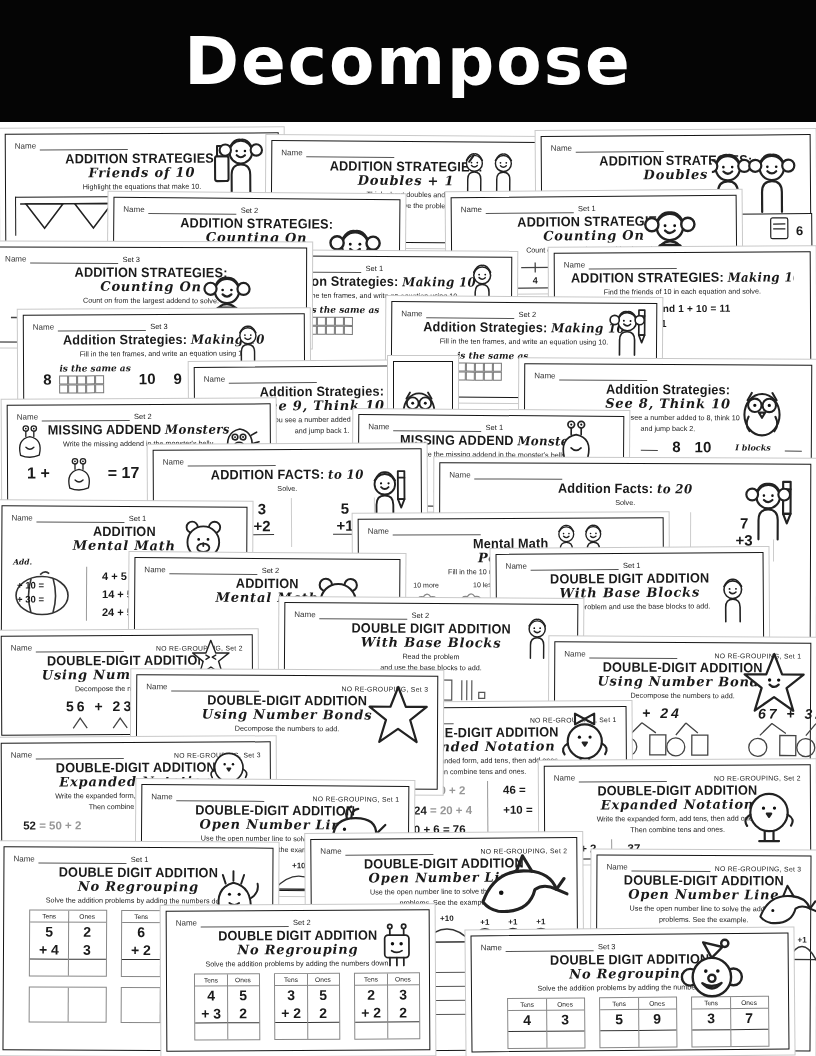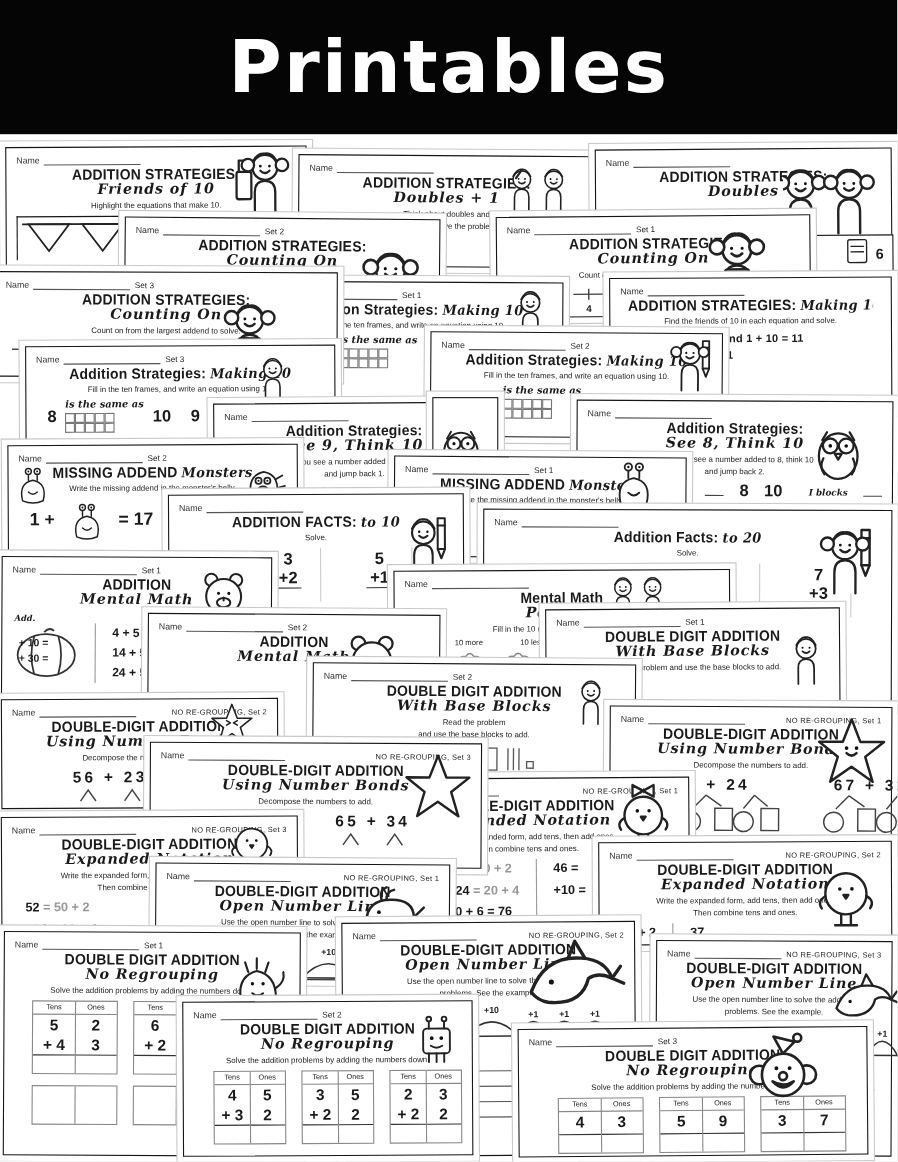--- a/index.html
+++ b/index.html
@@ -59,21 +59,21 @@
   .shelf .bignum{font-size:13px;}
   .example div{font-weight:700;font-size:10px;letter-spacing:.2px;line-height:1.5;white-space:nowrap;}
   .st-small{font:italic 600 8px "DejaVu Serif",serif;white-space:nowrap;}
   .uline{display:inline-block;width:18px;border-bottom:1px solid #444;height:8px;}
 </style>
 </head>
 <body>
 
 <div class="stage">
   <div class="banner" style="background: rgb(5, 5, 5); color: rgb(255, 255, 255);">
-    <span>Printables</span>
+    <span>Decompose</span>
   </div>
   <div id="collage">
       <div class="card" style="left: 0px; top: 128px; width: 284px; height: 120px; transform: rotate(-0.3deg); z-index: 1;">
         <div class="inner">
           <div class="name-row">
             <div style="display: inline;">Name</div>
             <span class="name-line"></span>
           </div>
           <div class="title"><span>ADDITION STRATEGIES:</span></div>
           <div class="subtitle">Friends of 10</div>
@@ -805,21 +805,21 @@
         <div class="inner">
           <div class="name-row">
             <div style="display: inline;">Name</div>
             <span class="name-line"></span>
             <span class="set-label far">NO RE-GROUPING, Set 1</span>
           </div>
           <div class="title"><span>DOUBLE-DIGIT ADDITION</span></div>
           <div class="subtitle">Using Number Bonds</div>
           <div class="instr">Decompose the numbers to add.</div>
           <div class="content" style="margin-left: 50px;">
-            <div class="row" style="gap: 34px; align-items: flex-end;">
+            <div class="row" style="gap: 34px; align-items: flex-end; font-style: italic;">
               <div>
                 <div class="bexpr">+ 24</div>
                 <div><svg width="96" height="44" viewBox="0 0 96 44" fill="none" stroke="#444" stroke-width="1.3">
                     <path d="M28 2 L16 14 M28 2 L42 12"></path>
                     <circle cx="14" cy="26" r="9"></circle>
                     <rect x="36" y="14" width="16" height="20"></rect>
                     <path d="M72 2 L62 14 M72 2 L84 12"></path>
                     <circle cx="62" cy="26" r="9"></circle>
                     <rect x="78" y="14" width="16" height="20"></rect>
                   </svg></div>
@@ -884,30 +884,20 @@
       <div class="card" style="left: 131px; top: 670px; width: 312px; height: 124px; transform: rotate(0.3deg); z-index: 26;">
         <div class="inner">
           <div class="name-row">
             <div style="display: inline;">Name</div>
             <span class="name-line"></span>
             <span class="set-label far">NO RE-GROUPING, Set 3</span>
           </div>
           <div class="title"><span>DOUBLE-DIGIT ADDITION</span></div>
           <div class="subtitle">Using Number Bonds</div>
           <div class="instr">Decompose the numbers to add.</div>
-          <div class="content" style="margin-left: 148px;">
-            <div class="row" style="gap: 34px; align-items: flex-start;">
-              <div>
-                <div class="bexpr">65 + 34</div>
-                <div><svg width="90" height="16" viewBox="0 0 90 16" fill="none" stroke="#444" stroke-width="1.3">
-                    <path d="M18 14 l7 -10 l7 10 M58 14 l7 -10 l7 10"></path>
-                  </svg></div>
-              </div>
-            </div>
-          </div>
           <div class="clip" style="width: 66px; height: 74px; top: 2px; right: 6px;"><svg viewBox="0 0 60 60" width="100%" height="100%" fill="none" stroke="#222" stroke-width="2" stroke-linecap="round" stroke-linejoin="round">
               <path d="M30 4 L37 22 L56 22 L41 34 L47 54 L30 42 L13 54 L19 34 L4 22 L23 22 Z" fill="#fff"></path>
             </svg></div>
         </div>
       </div>
       <div class="card" style="left: -4px; top: 737px; width: 280px; height: 124px; transform: rotate(-0.3deg); z-index: 27;">
         <div class="inner">
           <div class="name-row">
             <div style="display: inline;">Name</div>
             <span class="name-line"></span>

